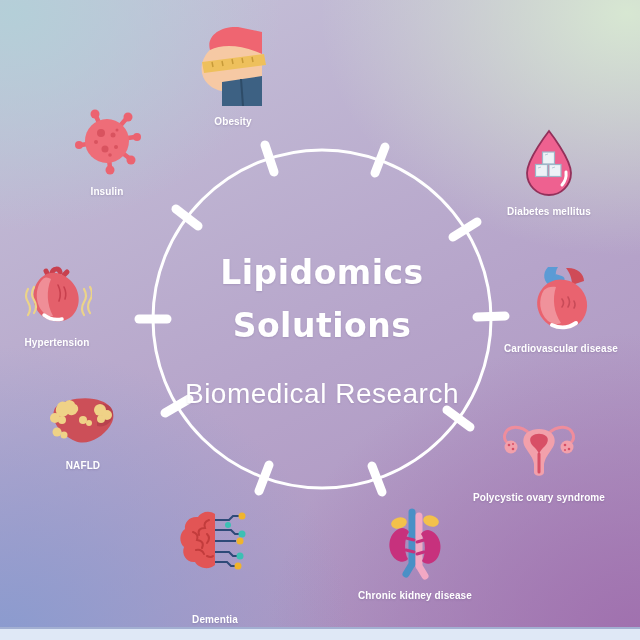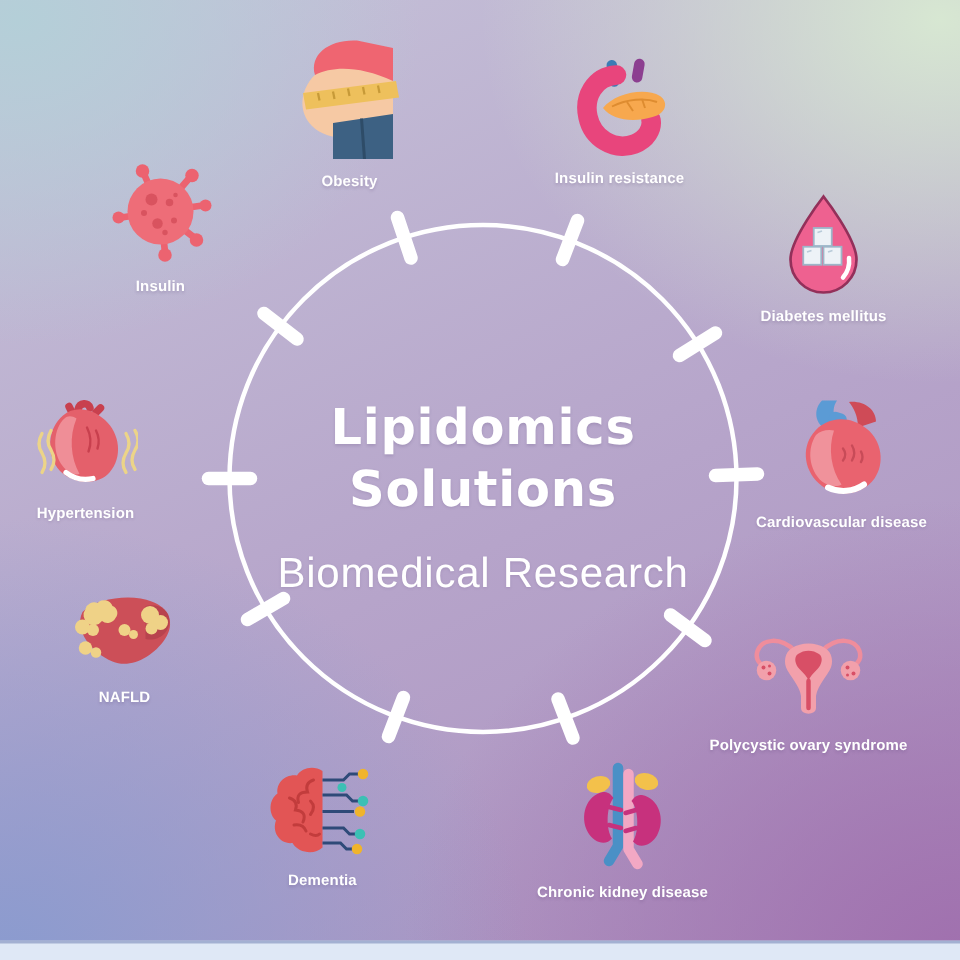--- a/index.html
+++ b/index.html
@@ -10,21 +10,21 @@
       radial-gradient(48% 38% at 98% 2%, rgba(215,231,210,1) 0%, rgba(215,231,210,0) 100%),
       radial-gradient(42% 34% at 2% 2%, rgba(180,207,216,1) 0%, rgba(180,207,216,0) 100%),
       radial-gradient(55% 46% at 0% 100%, rgba(138,155,207,1) 0%, rgba(138,155,207,0) 100%),
       radial-gradient(58% 48% at 100% 100%, rgba(160,112,174,1) 0%, rgba(160,112,174,0) 100%),
       linear-gradient(155deg,#c6c3d9 0%,#b6a4ca 55%,#aa8ebd 100%);
   }
   .ring-svg{position:absolute;left:122px;top:119px;}
   .center-text{
     position:absolute;left:122px;top:119px;width:400px;height:400px;
     display:flex;flex-direction:column;align-items:center;justify-content:center;
-    padding-top:24px;box-sizing:border-box;color:#fff;text-align:center;
+    padding-top:24px;box-sizing:border-box;color:#fff;text-align:center;gap:12px;
   }
   .title-line{
     font-family:"DejaVu Sans","Liberation Sans",sans-serif;
     font-weight:700;font-size:33px;line-height:1.25;letter-spacing:.5px;
     text-shadow:0 1px 2px rgba(80,60,110,.18);
   }
   .subtitle{
     margin-top:20px;font-size:28px;font-weight:400;letter-spacing:.5px;
     text-shadow:0 1px 2px rgba(80,60,110,.15);
   }
@@ -79,36 +79,20 @@
             <line x1="44" y1="34" x2="45" y2="39"></line>
           <line x1="54" y1="33" x2="55" y2="38"></line>
         </g>
         <path d="M24,58 L64,52 L64,82 L24,82 Z" fill="#3d6183"></path>
         <path d="M43,55 L45,82" stroke="#2e4c68" stroke-width="2" fill="none"></path>
       </svg>
     </div>
     <div class="label">Obesity</div>
   </div>
 
-  <div class="item" style="left:333px;top:38px;width:160px;">
-    <div class="icon-wrap">
-      <svg width="66" height="66" viewBox="0 0 66 66">
-        <rect x="25" y="2" width="7" height="18" rx="3.5" fill="#3c7cb5" transform="rotate(-8 28 10)"></rect>
-        <rect x="42" y="1" width="7" height="16" rx="3.5" fill="#8c3f90" transform="rotate(10 45 9)"></rect>
-        <path d="M31,12 C16,13 9,27 12,40 C15,54 29,63 43,58 C51,55 55,48 54,42" fill="none" stroke="#e8457c" stroke-width="13" stroke-linecap="round"></path>
-        <path d="M22,34 C30,24 50,20 60,26 C66,30 64,38 55,40 C42,44 28,42 22,34 Z" fill="#f7a84e"></path>
-        <g stroke="#de8c30" stroke-width="1.3" fill="none">
-          <path d="M28,33 C38,28 50,27 58,30"></path>
-            <path d="M38,30 L42,36"></path>
-            <path d="M48,28 L50,34"></path>
-        </g>
-      </svg>
-    </div>
-    <div class="label">Insulin resistance</div>
-  </div>
 
   <div class="item" style="left:469px;top:128px;width:160px;">
     <div class="icon-wrap">
       <svg width="56" height="68" viewBox="0 0 56 68">
         <path d="M28,3 C28,3 6,31 6,45 A22,22 0 0 0 50,45 C50,31 28,3 28,3 Z" fill="#ee6190" stroke="#93305a" stroke-width="1.8"></path>
         <path d="M45,44 A17,17 0 0 1 41,57" fill="none" stroke="#ffffff" stroke-width="3" stroke-linecap="round"></path>
         <g fill="#edf2f7" stroke="#9db6c9" stroke-width="1.2">
           <rect x="21.5" y="24" width="12" height="12"></rect>
           <rect x="14.5" y="36.5" width="12" height="12"></rect>
           <rect x="28" y="36.5" width="12" height="12"></rect>
@@ -182,21 +166,21 @@
           <path d="M40,32 L33,34"></path>
             <path d="M40,44 L33,46"></path>
         </g>
         <path d="M18,20 C7,22 2,36 8,47 C12,54 20,56 24,51 C20,45 20,30 25,24 C23,21 21,20 18,20 Z" fill="#c7317d"></path>
         <path d="M44,22 C55,24 60,38 54,49 C50,56 42,58 38,53 C42,47 42,32 37,26 C39,23 41,22 44,22 Z" fill="#c7317d"></path>
       </svg>
     </div>
     <div class="label">Chronic kidney disease</div>
   </div>
 
-  <div class="item" style="left:150px;top:510px;width:130px;">
+  <div class="item" style="left:150px;top:510px;width:130px;gap:32px;">
     <div class="icon-wrap">
       <svg width="72" height="62" viewBox="0 0 72 62">
         <path d="M36,4 C30,0 22,2 19,7 C11,6 5,12 6,19 C0,23 0,33 5,37 C2,45 8,53 16,52 C20,59 31,60 36,55 Z" fill="#e25555"></path>
         <g fill="none" stroke="#c23c3c" stroke-width="2" stroke-linecap="round">
           <path d="M30,10 q-6,2 -4,8 q-8,0 -6,7"></path>
           <path d="M14,22 q6,2 4,8 q8,1 5,8"></path>
           <path d="M28,24 q4,4 0,9"></path>
           <path d="M17,40 q6,-1 8,4"></path>
           <path d="M28,46 q4,2 6,0"></path>
         </g>

